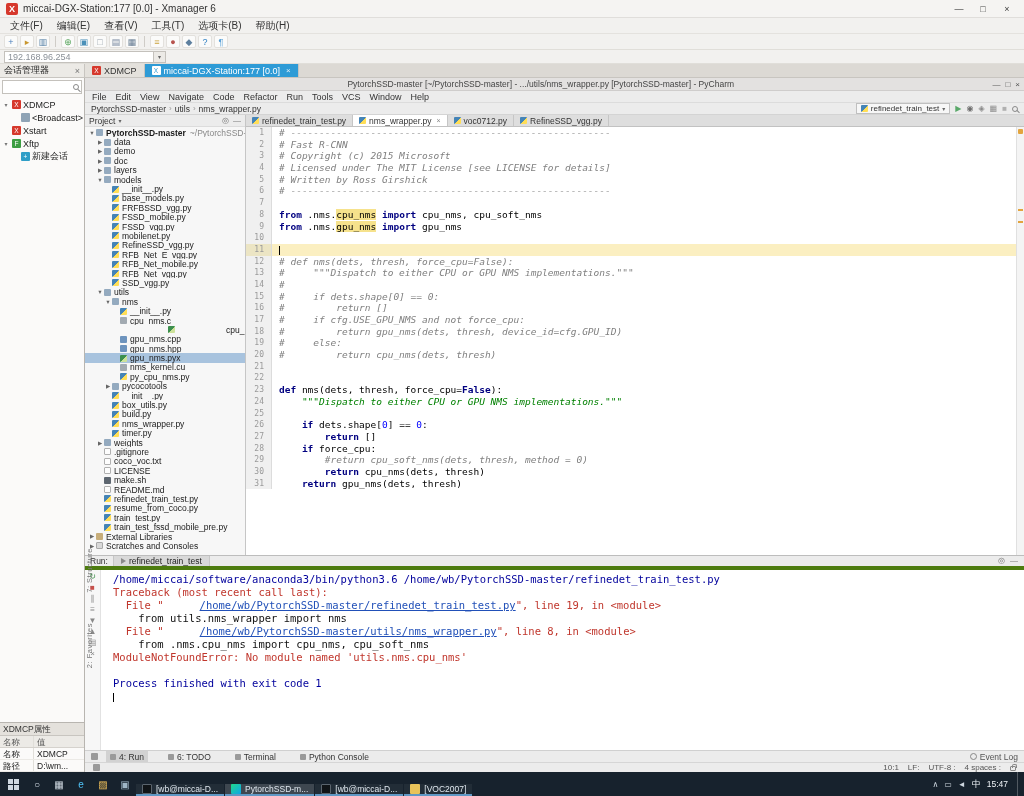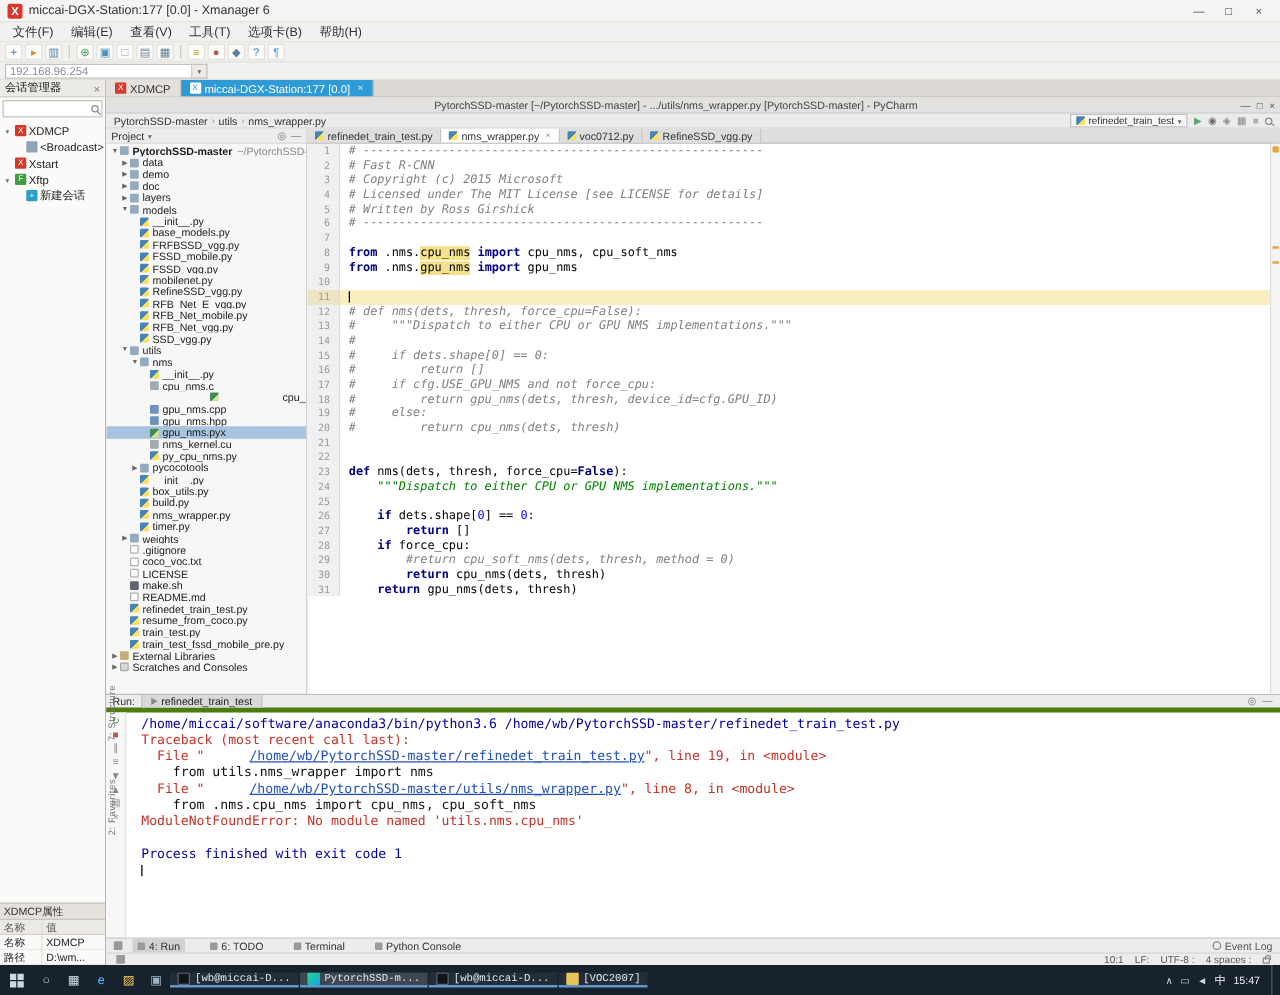--- a/index.html
+++ b/index.html
@@ -135,21 +135,21 @@
   .lock-ic{width:6px;height:5px;border:1px solid #888;border-radius:1px;position:relative;margin-top:2px;}
   .lock-ic::before{content:"";position:absolute;top:-3px;left:1px;width:3px;height:3px;border:1px solid #888;border-bottom:none;border-radius:2px 2px 0 0;}
   .side-label{position:absolute;left:0;writing-mode:vertical-rl;transform:rotate(180deg);font-size:7.5px;color:#777;letter-spacing:.5px;}
 
   
   #taskbar{height:24px;background:#17222d;display:flex;align-items:stretch;color:#dfe7ee;flex-shrink:0;}
   .tb-start{width:26px;display:flex;align-items:center;justify-content:center;}
   .win-logo{display:grid;grid-template-columns:5px 5px;grid-template-rows:5px 5px;gap:1px;}
   .win-logo span{background:#cfd8e0;}
   .tb-pin{width:22px;display:flex;align-items:center;justify-content:center;font-size:10px;}
-  #tb-tasks{display:flex;align-items:center;font-family:Liberation Mono, monospace;}
+  #tb-tasks{display:flex;align-items:flex-end;}
   .tb-task{display:flex;align-items:center;gap:4px;padding:0 6px;max-width:112px;border-bottom:2px solid #5f98c4;background:rgba(255,255,255,.05);margin-right:1px;font-size:8.5px;white-space:nowrap;overflow:hidden;}
   .tb-task.active{background:rgba(255,255,255,.17);}
   .tk-ic{width:10px;height:10px;border-radius:1px;flex-shrink:0;}
   .tk-terminal{background:#101417;border:1px solid #5a646d;}
   .tk-pycharm{background:linear-gradient(135deg,#21d789 0%,#0ea5e9 100%);}
   .tk-folder{background:#e8c35a;}
   #tb-tray{margin-left:auto;display:flex;align-items:center;gap:6px;padding-right:4px;}
   .tray-ic{font-size:8px;color:#cfd8e0;}
   .tb-ime{font-size:9px;color:#eef3f7;}
   .tb-clock{font-size:8.5px;color:#eef3f7;}
@@ -279,20 +279,33 @@
 
       <div id="pc-titlebar">
         <span class="pc-title">PytorchSSD-master [~/PytorchSSD-master] - .../utils/nms_wrapper.py [PytorchSSD-master] - PyCharm</span>
         <span id="pc-winctl">
             <span>—</span>
             <span>□</span>
             <span>×</span>
           </span>
       </div>
 
+      <div id="pc-menubar">
+          <span>File</span>
+          <span>Edit</span>
+          <span>View</span>
+          <span>Navigate</span>
+          <span>Code</span>
+          <span>Refactor</span>
+          <span>Run</span>
+          <span>Tools</span>
+          <span>VCS</span>
+          <span>Window</span>
+          <span>Help</span>
+        </div>
 
       <div id="pc-navbar">
         <div id="pc-crumbs">
             <span>PytorchSSD-master</span>
             <span class="crumb-sep">›</span>
             <span>utils</span>
             <span class="crumb-sep">›</span>
             <span>nms_wrapper.py</span>
           </div>
         <div id="pc-navright">

